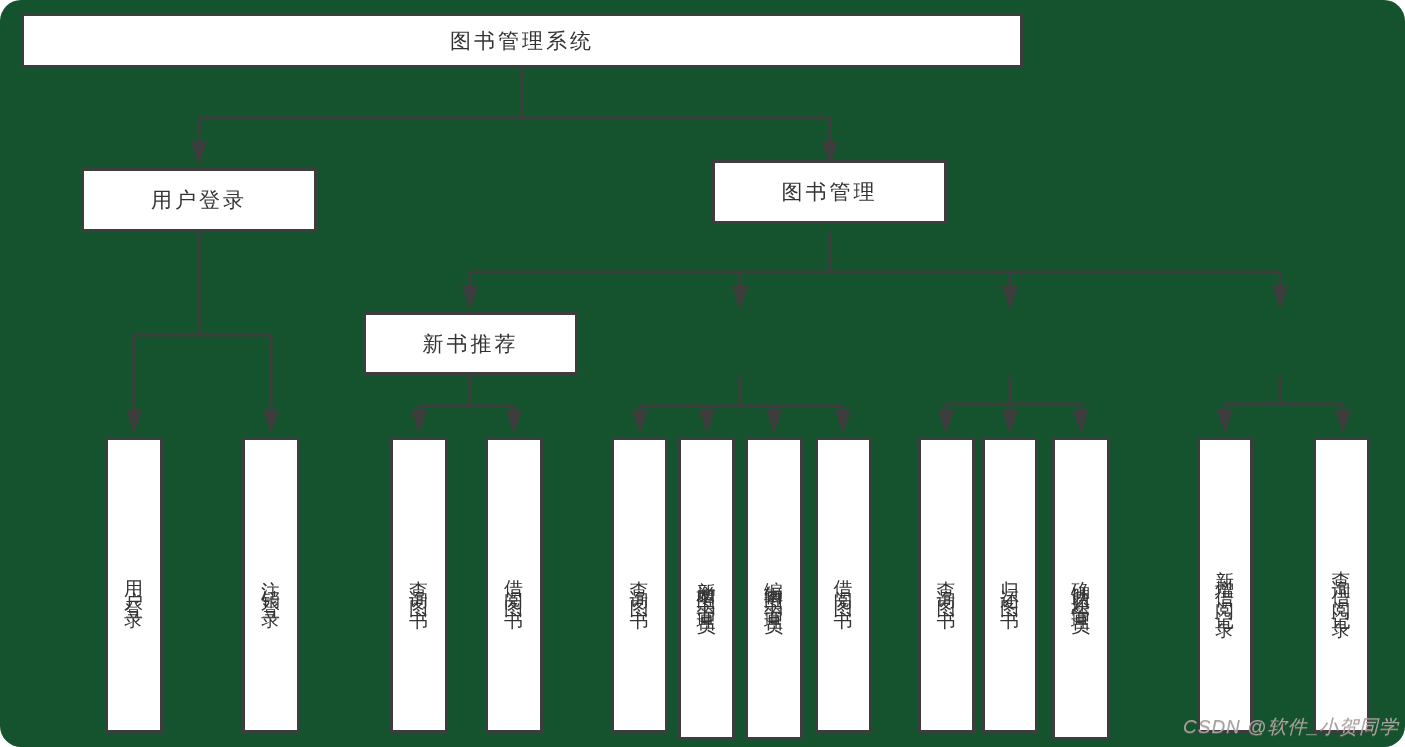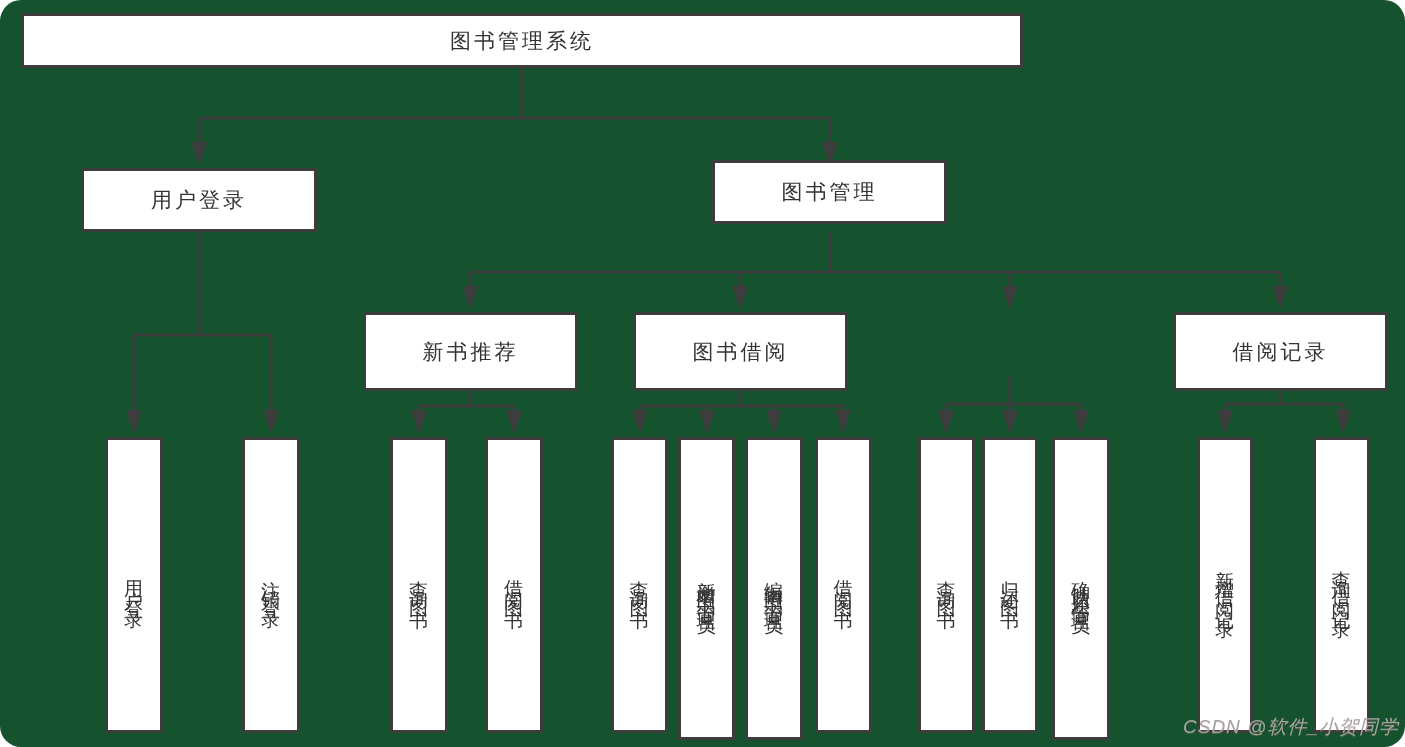--- a/index.html
+++ b/index.html
@@ -29,21 +29,21 @@
     text-orientation:mixed;
     font-size:19px;
     letter-spacing:10px;
     line-height:1;
   }
   .leaf.tight{letter-spacing:5px;}
   
   .n-root{left:21px;top:13px;width:1002px;height:55px;}
   .n-userlogin{left:81px;top:168px;width:236px;height:64px;}
   .n-bookmgmt{left:712px;top:160px;width:235px;height:64px;}
-  .r3{top:312px;width:215px;height:79px;}
+  .r3{top:312px;width:215px;height:63px;}
   .n-newrec{left:363px;}
   .n-borrow{left:633px;}
   .n-current{left:903px;}
   .n-records{left:1173px;}
   .lf{top:437px;height:296px;}
   .lf.tall{height:303px;}
   .l1{left:105px;width:58px;}
   .l2{left:242px;width:58px;}
   .l3{left:390px;width:58px;}
   .l4{left:485px;width:58px;}
@@ -103,22 +103,20 @@
       M1217 410 L1233 410 L1225 434 Z
       M1335 410 L1351 410 L1343 434 Z"></path>
   </svg>
 
   <div class="box hbox n-root">图书管理系统</div>
 
   <div class="box hbox n-userlogin">用户登录</div>
   <div class="box hbox n-bookmgmt">图书管理</div>
 
   <div class="box hbox r3 n-newrec">新书推荐</div>
-  <div class="box hbox r3 n-borrow">图书借阅</div>
-  <div class="box hbox r3 n-records">借阅记录</div>
 
   <div class="box leaf lf l1">用户登录</div>
   <div class="box leaf lf l2">注销登录</div>
 
   <div class="box leaf lf l3">查询图书</div>
   <div class="box leaf lf l4">借阅图书</div>
 
   <div class="box leaf lf l5">查询图书</div>
   <div class="box leaf tight lf tall l6">新增图书（管理员）</div>
   <div class="box leaf tight lf tall l7">编辑图书（管理员）</div>

